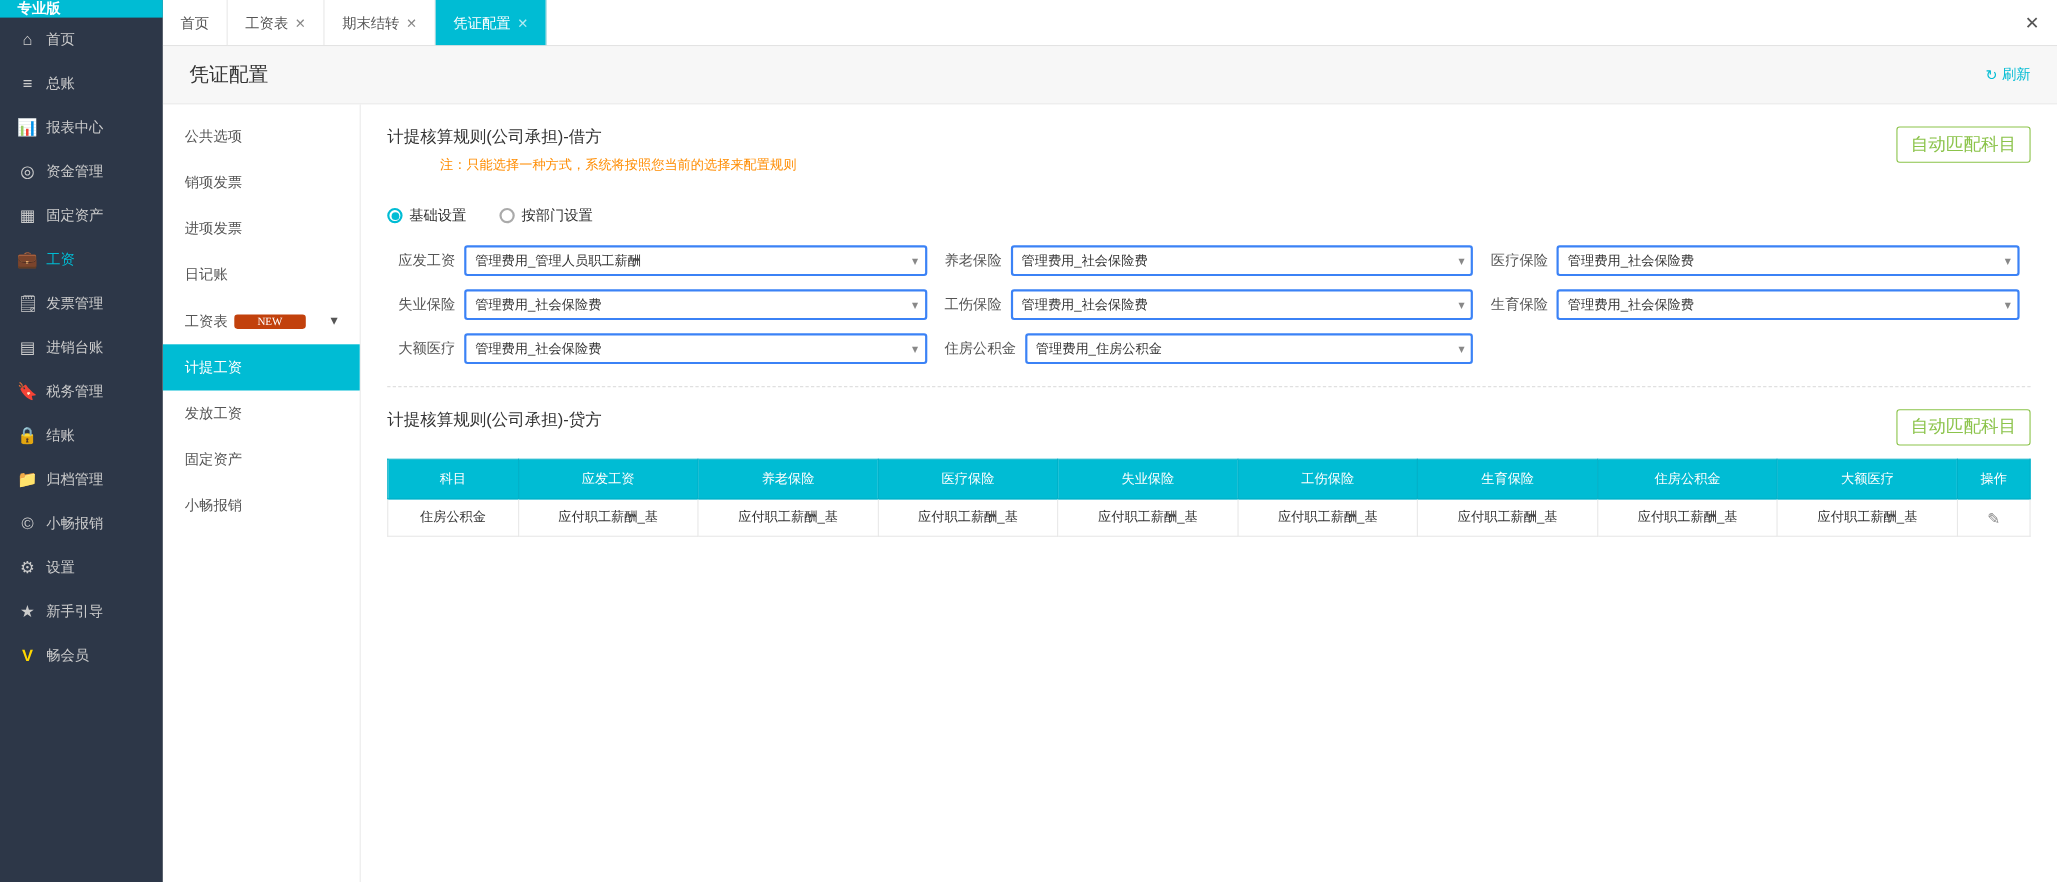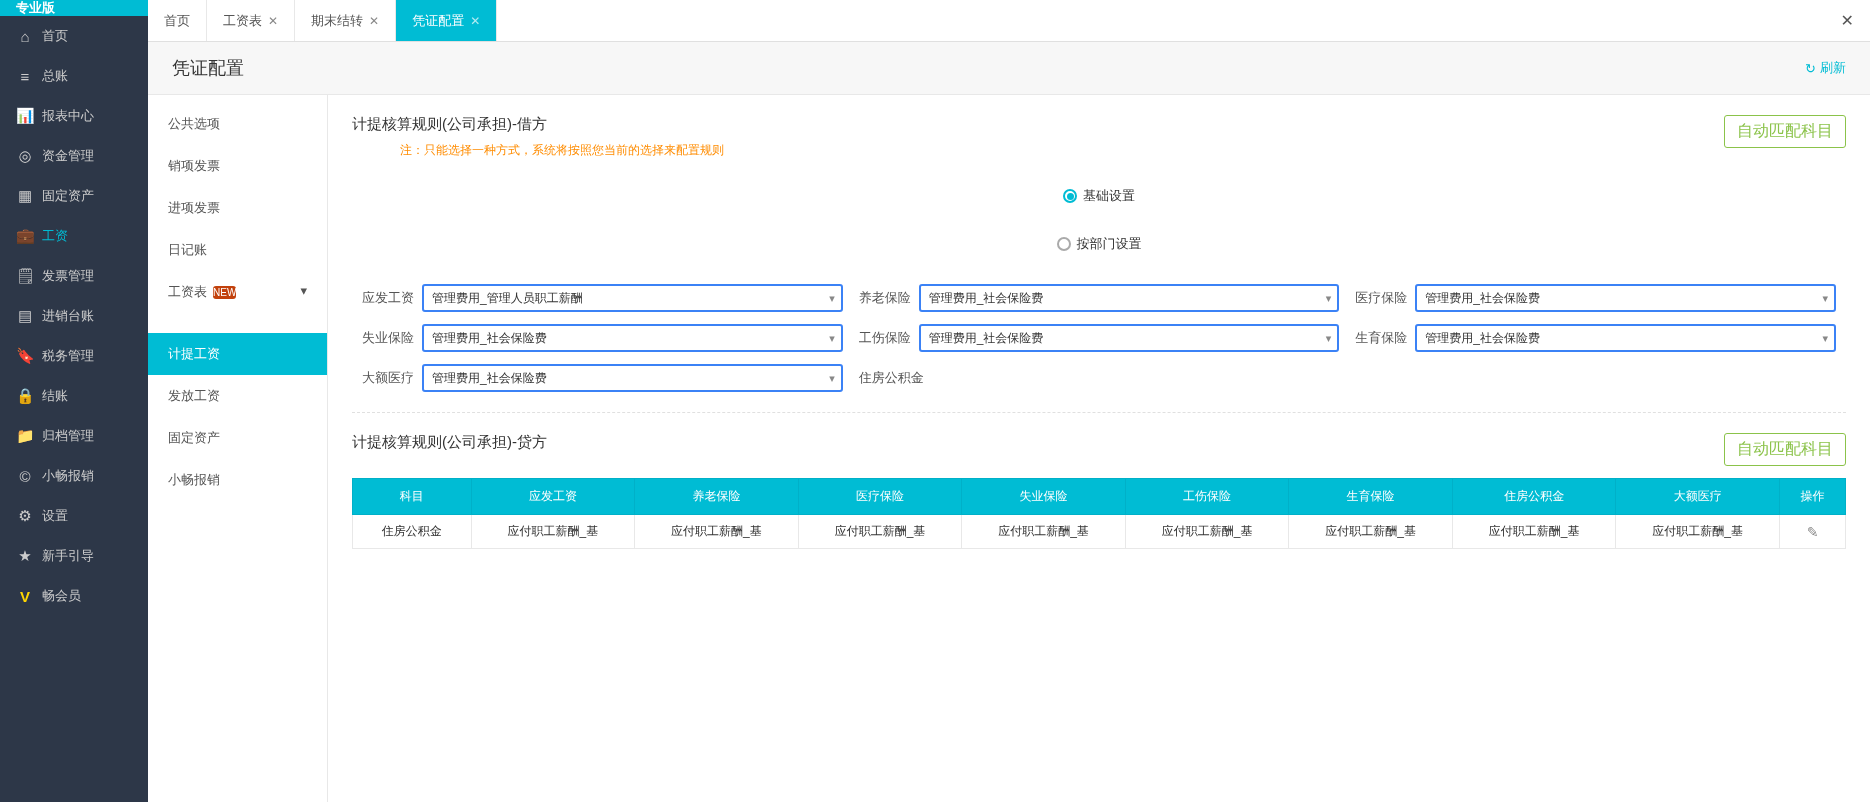--- a/index.html
+++ b/index.html
@@ -121,28 +121,28 @@
       padding: 12px 20px;
       cursor: pointer;
       color: #555;
       font-size: 13px;
       display: flex;
       justify-content: space-between;
     }
     .left-menu-item.active {
       background: #00bcd4;
       color: white;
-      margin-top: 20px;
     }
     .left-menu-item .new-badge {
       background: #c2410c;
       color: white;
       font-size: 10px;
-      padding: 1px 0;
+      padding: 1px 21px;
       border-radius: 3px;
+      font-family: Liberation Serif, serif;
     }
 
     
     .right-content {
       flex: 1;
       padding: 20px 24px;
       overflow-y: auto;
       background: white;
     }
 
@@ -173,22 +173,21 @@
       justify-content: space-between;
       align-items: flex-start;
       margin-bottom: 12px;
     }
 
     
     .radio-group {
       display: flex;
       align-items: center;
       gap: 30px;
-      margin-bottom: 31px;
-      flex-direction: column;
+      margin-bottom: 18px;
     }
     .radio-item {
       display: flex;
       align-items: center;
       gap: 6px;
       cursor: pointer;
       font-size: 13px;
       color: #333;
     }
     .radio-circle {
@@ -502,20 +501,25 @@
         <div class="form-item">
           <span class="form-label">大额医疗</span>
           <div class="select-wrapper">
             <select>
               <option value="管理费用_社会保险费">管理费用_社会保险费</option>
             </select>
           </div>
         </div>
         <div class="form-item">
           <span class="form-label">住房公积金</span>
+          <div class="select-wrapper">
+            <select>
+              <option value="管理费用_住房公积金">管理费用_住房公积金</option>
+            </select>
+          </div>
         </div>
         <div class="form-item"></div>
       </div>
 
       <hr class="divider">
 
       <div class="section-header">
         <div class="section-title">计提核算规则(公司承担)-贷方</div>
         <button class="auto-match-btn">自动匹配科目</button>
       </div>

